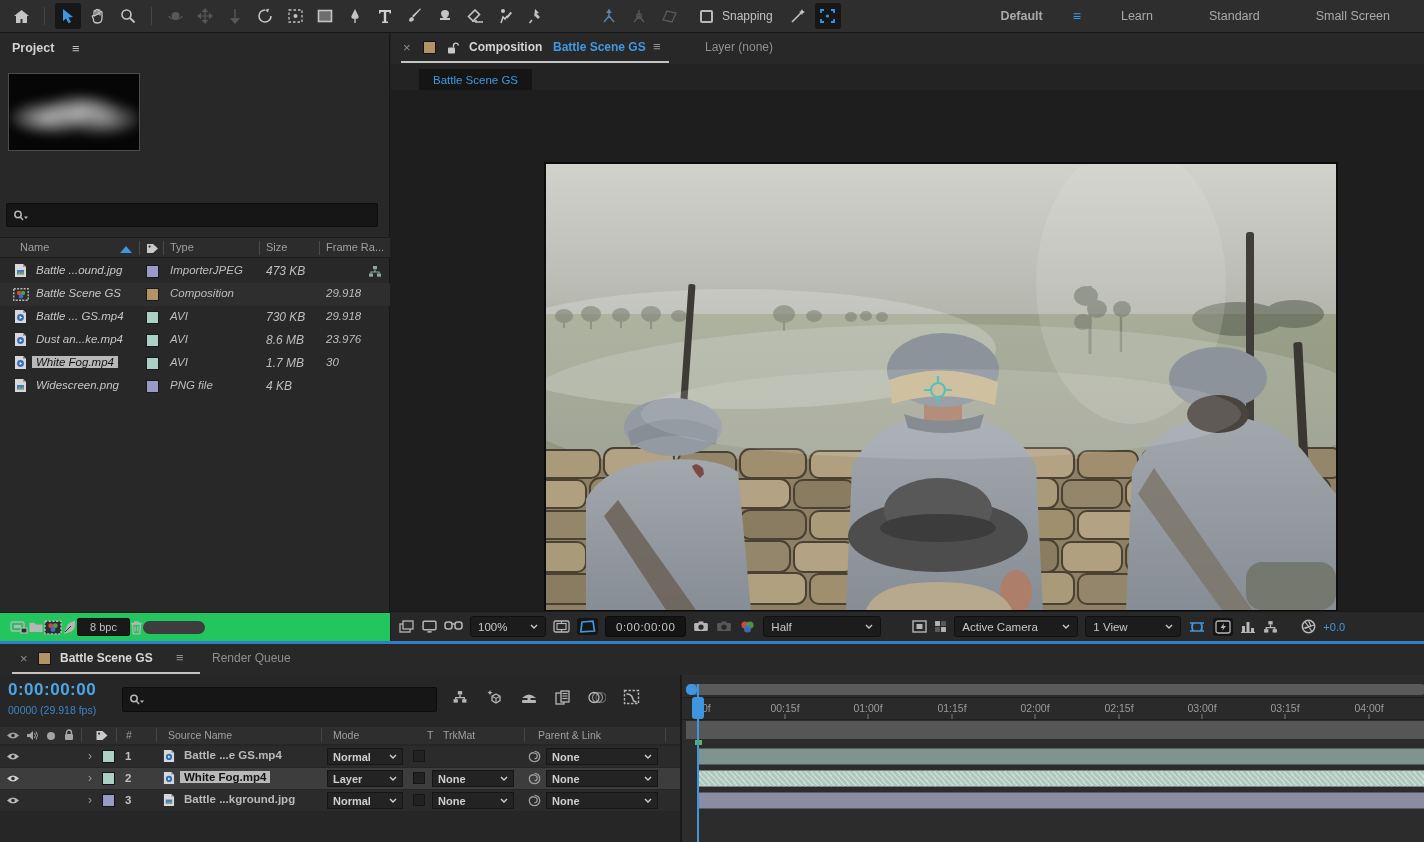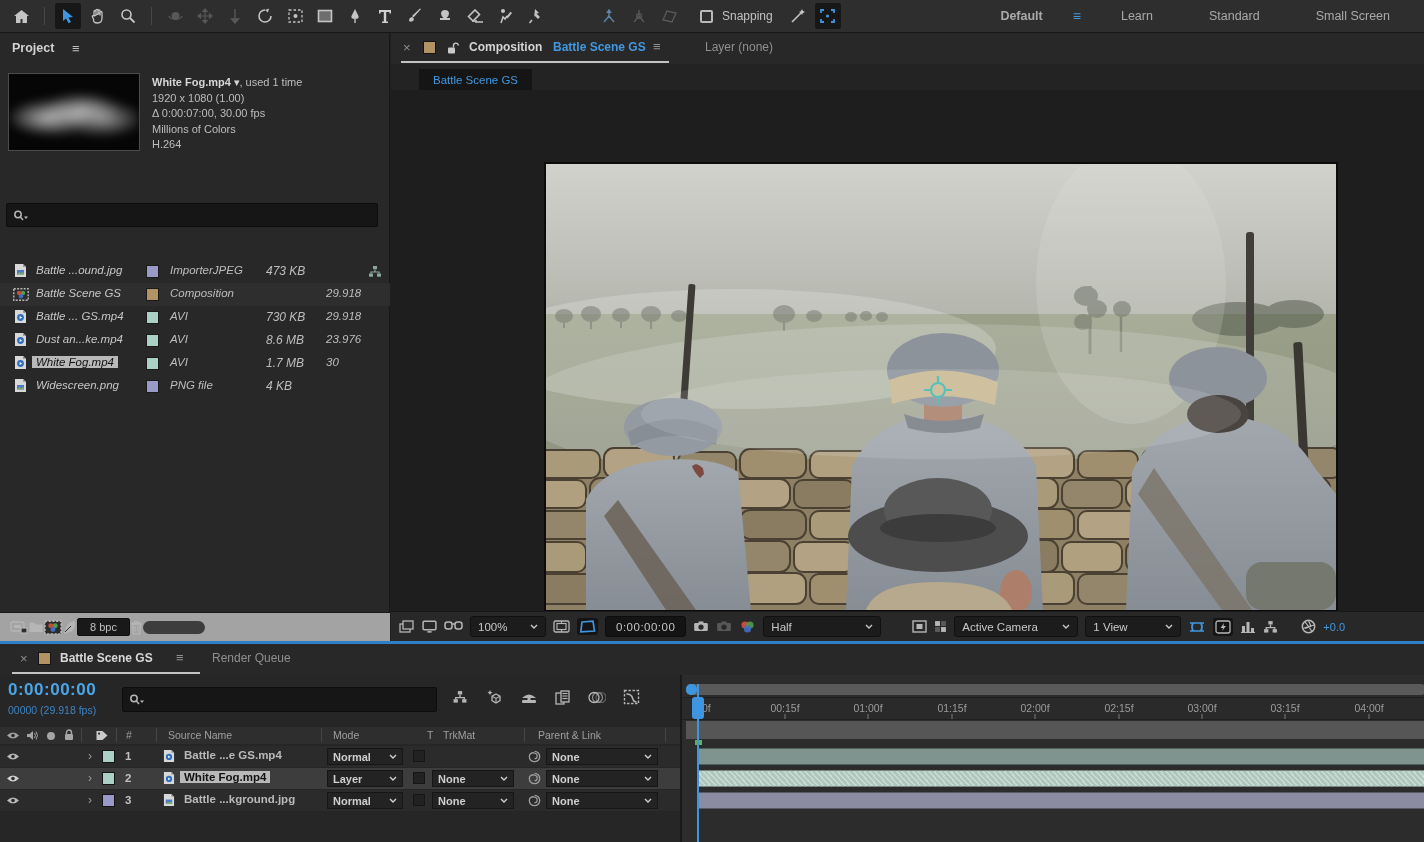--- a/index.html
+++ b/index.html
@@ -39,21 +39,21 @@
   .ph-div { position:absolute; top:3px; width:1px; height:14px; background:#4a4a4a; }
   .sort-up { position:absolute; left:120px; top:8px; width:0; height:0; border-left:6px solid transparent; border-right:6px solid transparent; border-bottom:7px solid #3f96e0; }
   .prow { position:absolute; left:0; width:390px; height:23px;font-style:italic; }
   .prow .nm { position:absolute; left:36px; top:4px; font-size:11.5px; color:#c6c6c6; white-space:nowrap; }
   .prow .nm.sel { background:#b9b9b9; color:#111; padding:0 4px; left:32px; }
   .prow .lab { position:absolute; left:146px; top:5px; width:13px; height:13px; border:1px solid #1a1a1a; }
   .prow .ty { position:absolute; left:170px; top:4px; font-size:11.5px; color:#bdbdbd; }
   .prow .sz { position:absolute; left:266px; top:4px; font-size:12px; color:#bdbdbd; }
   .prow .fr { position:absolute; left:326px; top:4px; font-size:11.5px; color:#bdbdbd; }
   .ficon { position:absolute; left:14px; top:3px; }
-  #proj-foot { position:absolute; left:0; top:579px; width:390px; height:29px; background:#a3a3a3; border-top:1px solid #1a1a1a; display:flex; align-items:center; gap:0; padding:0 10px; }
+  #proj-foot { position:absolute; left:0; top:579px; width:390px; height:29px; background:#22c55e; border-top:1px solid #1a1a1a; display:flex; align-items:center; gap:0; padding:0 10px; }
   .bpcbox { background:#191919; border:1px solid #101010; border-radius:2px; color:#c0c0c0; font-size:11px; padding:2px 12px; }
   .scrollpill { width:62px; height:13px; border-radius:7px; background:#3d3d3d; }
 
   
   #comp { position:absolute; left:391px; top:33px; width:1033px; height:608px; background:#232323; }
   #comp-tabs { position:absolute; left:0; top:0; width:100%; height:31px; background:#282828; }
   .tabline { position:absolute; left:10px; top:28px; width:268px; height:2px; background:#c3c3c3; }
   .colorchip { width:13px; height:13px; background:#b29366; display:inline-block; border:1px solid #141414; }
   #comp-subtab { position:absolute; left:28px; top:36px; height:21px; background:#151515; color:#4298e0; font-size:11.5px; display:flex; align-items:center; padding:0 14px; }
   #viewer { position:absolute; left:0; top:57px; width:1033px; height:521px; background:#1e1e1e; }
@@ -322,34 +322,41 @@
   <span class="wslabel">Small Screen</span>
 </div>
 
 <div id="project">
   <span id="proj-title">Project</span>
   <span id="proj-menu">≡</span>
 
   <div id="thumb">
       <div class="fog"></div>
     </div>
-  <div class="info">
-    <div><span class="fname">White Fog.mp4</span><span style="color:#d6d6d6"> ▾</span><span>, used 1 time</span></div>
-    <div>1920 x 1080 (1.00)</div>
-    <div>Δ 0:00:07:00, 30.00 fps</div>
-    <div>Millions of Colors</div>
-    <div>H.264</div>
-  </div>
 
   <div class="searchwell abs" id="proj-search">
     <svg width="16" height="11" class="icon">
         <use href="#i-search"></use>
       </svg>
   </div>
 
+  <div id="proj-head">
+    <span class="abs" style="left:20px; top:3px">Name</span>
+    <span class="sort-up"></span>
+    <span class="ph-div" style="left:139px"></span>
+    <svg class="abs" width="13" height="11" style="left:146px; top:5px; color:#c9c9c9">
+        <use href="#i-tag"></use>
+      </svg>
+    <span class="ph-div" style="left:163px"></span>
+    <span class="abs" style="left:170px; top:3px">Type</span>
+    <span class="ph-div" style="left:259px"></span>
+    <span class="abs" style="left:266px; top:3px">Size</span>
+    <span class="ph-div" style="left:319px"></span>
+    <span class="abs" style="left:326px; top:3px">Frame Ra...</span>
+  </div>
 
   <div class="prow" style="top:227px">
     <svg class="ficon" width="13" height="15">
         <use href="#i-fileimg"></use>
       </svg>
     <span class="nm">Battle ...ound.jpg</span>
     <span class="lab" style="background-color: rgb(154, 154, 200);"></span>
     <span class="ty">ImporterJPEG</span>
       <span class="sz">473 KB</span>
       <span class="fr"></span>

